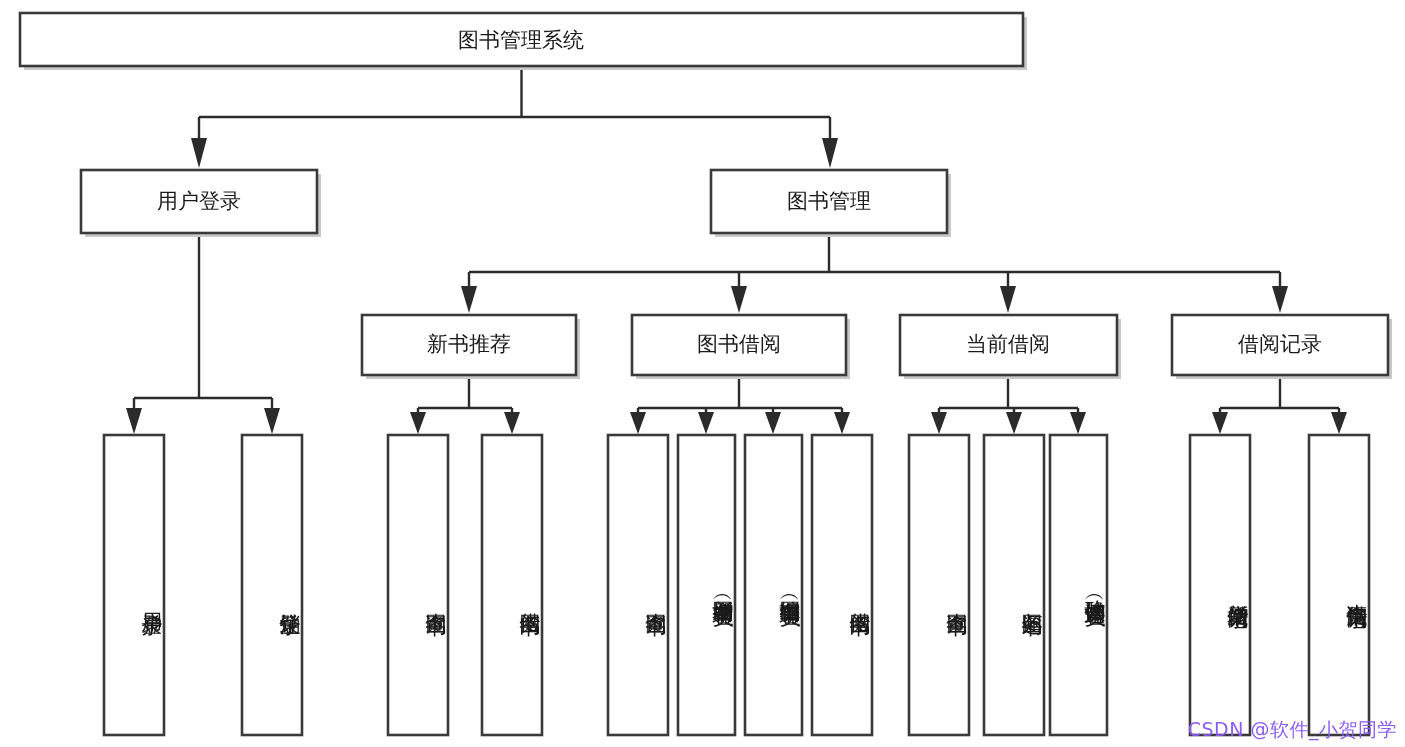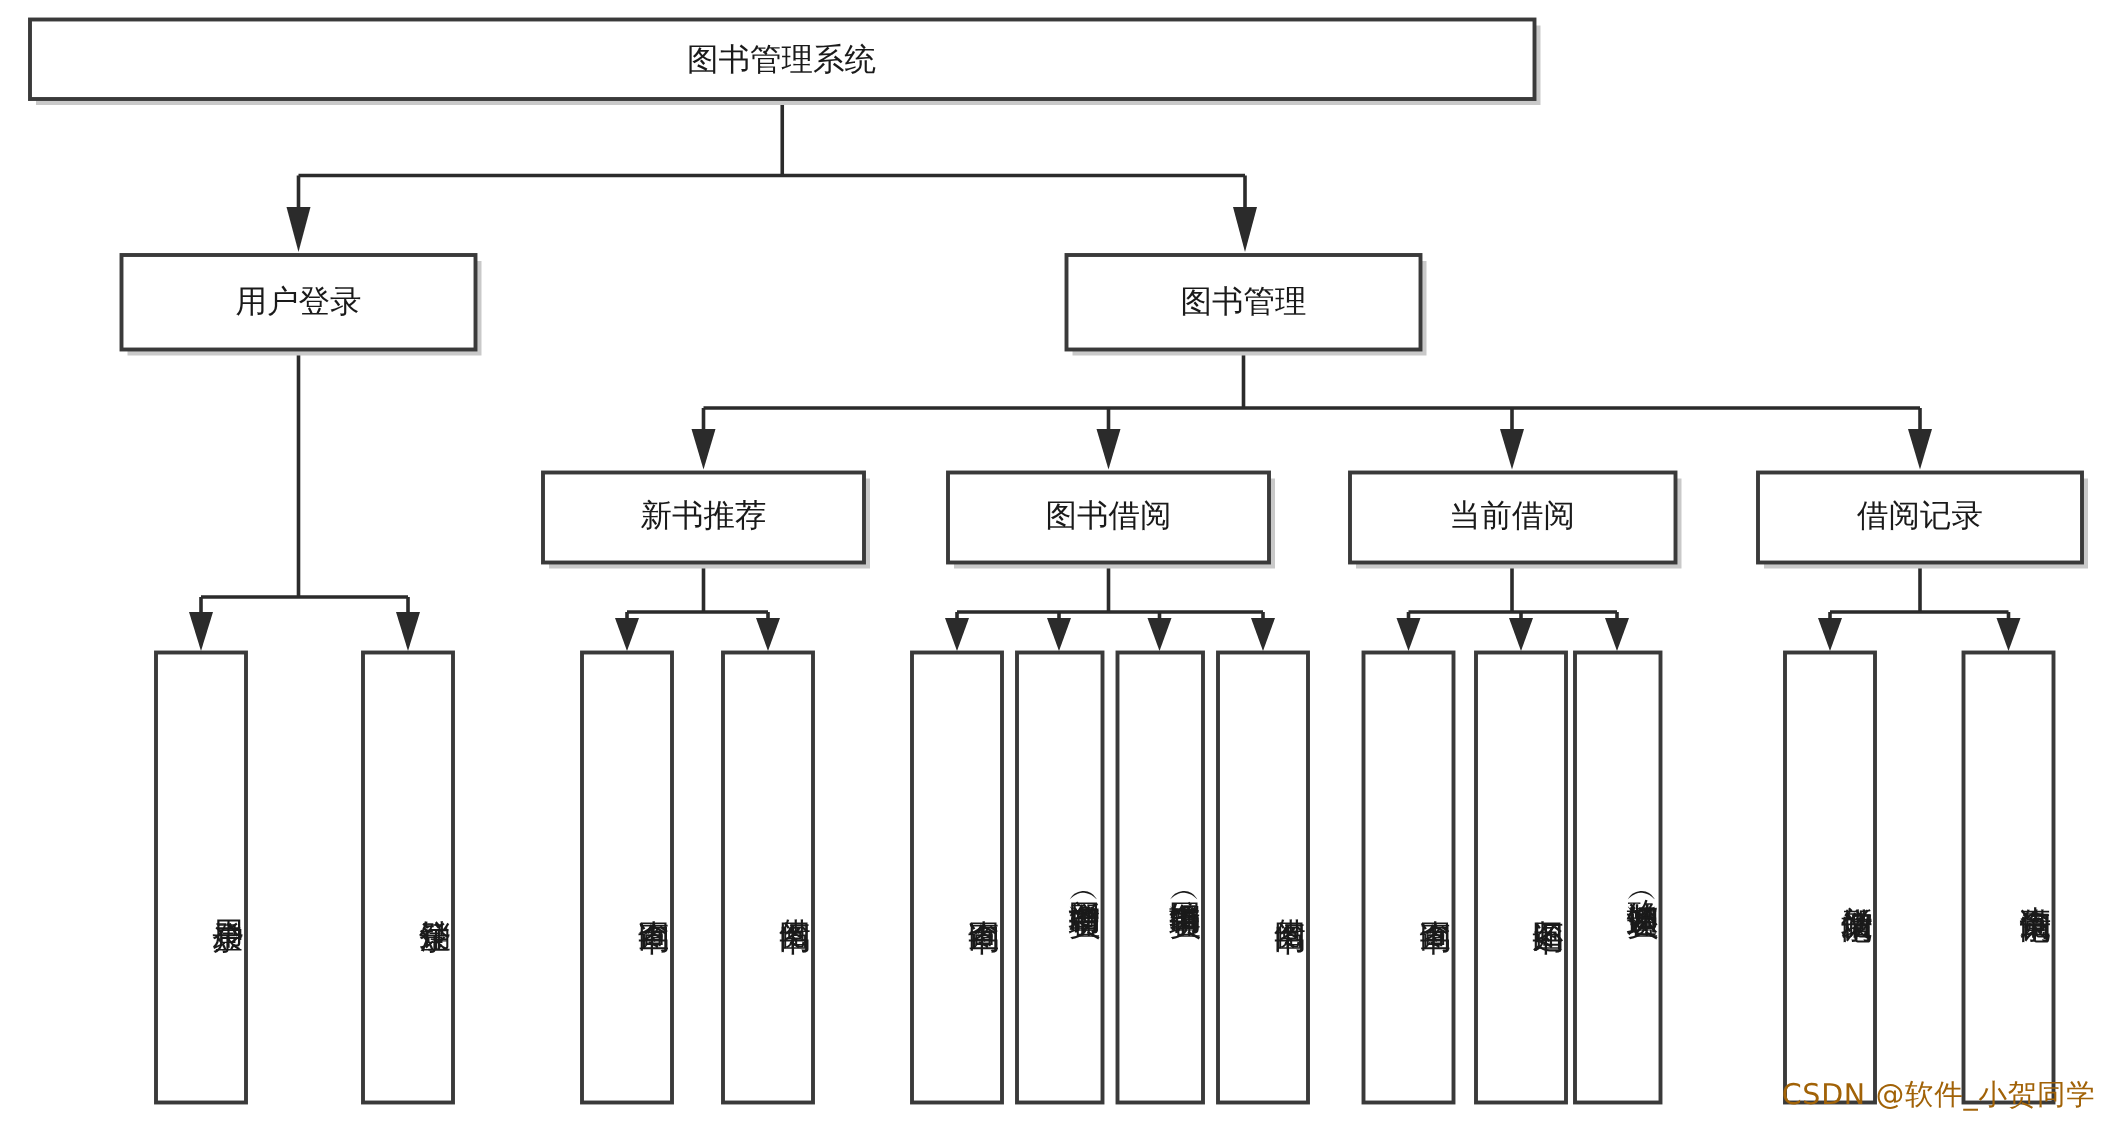--- a/index.html
+++ b/index.html
@@ -74,21 +74,21 @@
     display: flex;
     align-items: flex-start;
     justify-content: center;
   }
   .watermark {
     position: absolute;
     right: 8px;
     bottom: 4px;
     font-family: "DejaVu Sans", "Liberation Sans", sans-serif;
     font-size: 19px;
-    color: #a16207;
+    color: #8b5cf6;
     letter-spacing: 0.5px;
     white-space: nowrap;
     pointer-events: none;
   }
 </style>
 </head>
 <body>
 
 <div id="diagram-root">
 

